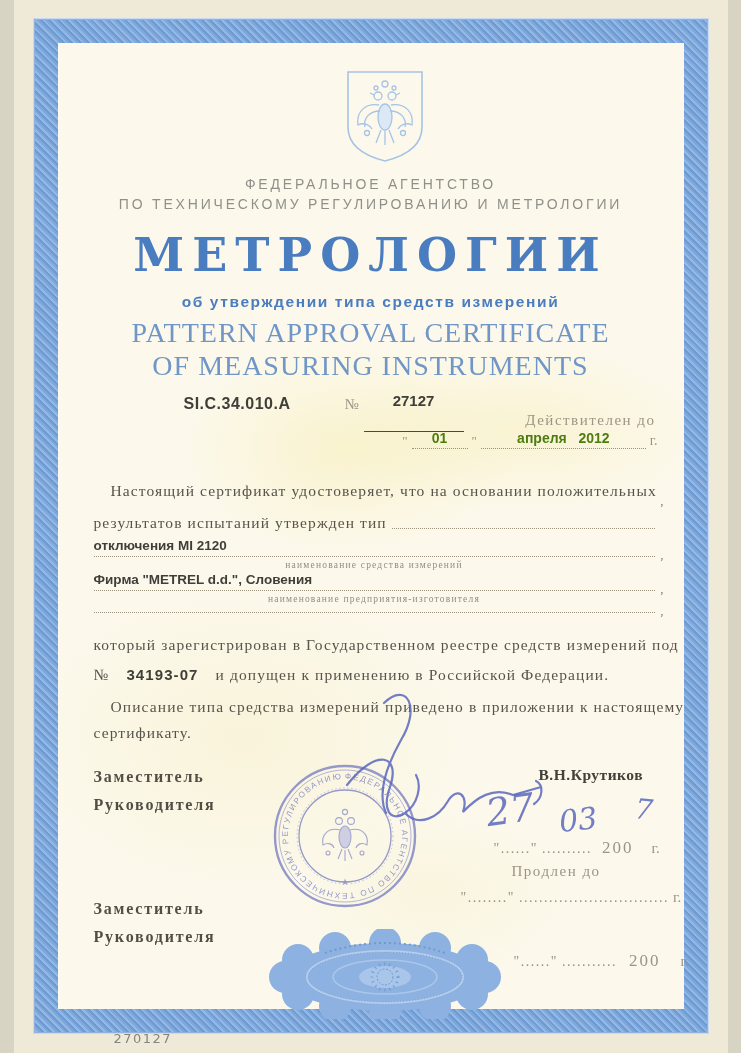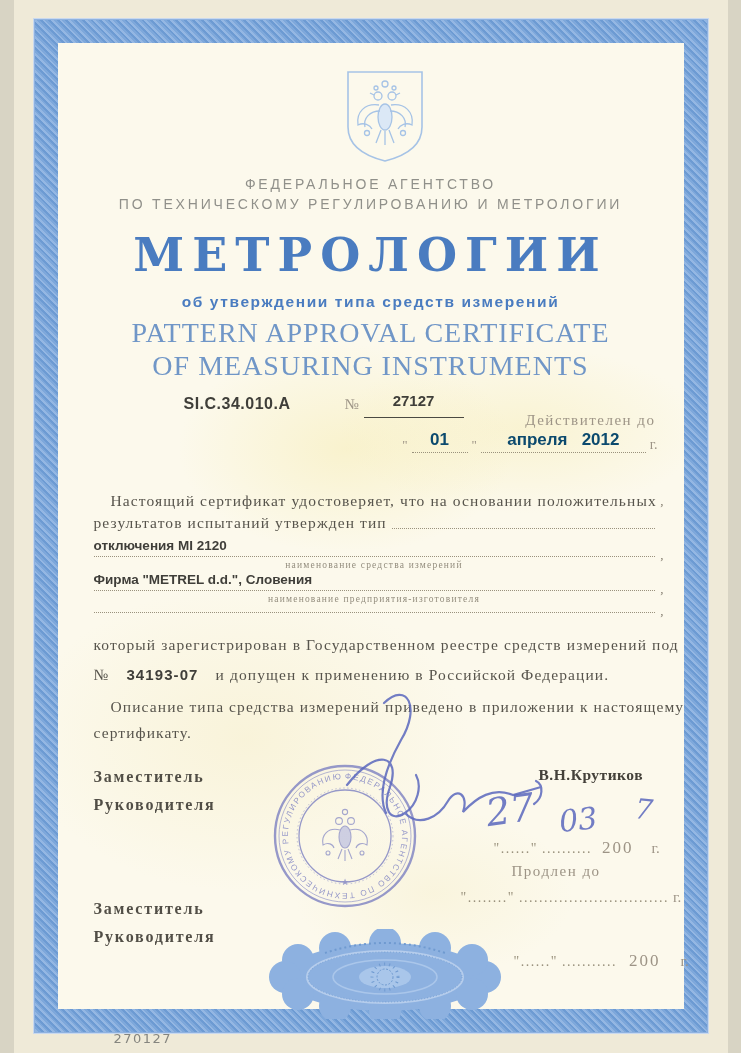--- a/index.html
+++ b/index.html
@@ -39,21 +39,21 @@
        letter-spacing:1.1px;white-space:nowrap;}
   .bold-fill{font-family:"Liberation Sans",sans-serif;font-weight:bold;color:#3f3e39;}
   .gser{font-family:"Liberation Serif",serif;color:#9d9486;}
   .deputy{position:absolute;font-family:"Liberation Serif",serif;font-weight:bold;font-size:16px;
        color:#514e46;letter-spacing:1.8px;}
   .dotrule{position:absolute;height:0;border-bottom:1.7px dotted #9a927d;}
   .rule-comma{position:absolute;right:-9px;top:-9px;font-size:13px;color:#847e70;}
   .caption{position:absolute;left:80px;right:73px;text-align:center;
        font-family:"Liberation Serif",serif;font-size:9.5px;color:#938d7e;letter-spacing:1.2px;}
   .vfill{display:inline-block;border-bottom:1.7px dotted #9a927d;text-align:center;
-       font-family:"Liberation Sans",sans-serif;font-weight:bold;font-size:17px;color:#0c4a6e;padding-bottom:2px;}
+       font-family:"Liberation Sans",sans-serif;font-weight:bold;font-size:14px;color:#4d7c0f;padding-bottom:2px;}
   .dots{font-family:"Liberation Serif",serif;color:#9a927d;font-size:14px;letter-spacing:1.5px;white-space:pre;}
   .ink{position:absolute;font-family:"DejaVu Serif",serif;font-style:italic;color:#5b68be;opacity:.85;}
   .serial{position:absolute;left:100px;top:1031px;font-family:"DejaVu Sans",sans-serif;
        font-size:13px;color:#85857f;letter-spacing:1.5px;}
   .nowrap{white-space:nowrap;}
 </style>
 </head>
 <body>
 
 <div class="page">
@@ -88,32 +88,32 @@
   <div class="abs hdr" style="top:196px">ПО ТЕХНИЧЕСКОМУ РЕГУЛИРОВАНИЮ И МЕТРОЛОГИИ</div>
 
   <div class="abs title-main">МЕТРОЛОГИИ</div>
   <div class="abs title-ru">об утверждении типа средств измерений</div>
   <div class="abs title-en" style="top:317px">PATTERN APPROVAL CERTIFICATE</div>
   <div class="abs title-en" style="top:350px">OF MEASURING INSTRUMENTS</div>
 
   <div class="abs bold-fill" style="left:170px;top:395px;font-size:16px;letter-spacing:.5px">SI.C.34.010.A</div>
   <div class="abs gser" style="left:331px;top:396px;font-size:15px">№</div>
   <div class="abs bold-fill" style="left:350px;top:392px;width:100px;text-align:center;font-size:15px;
-       border-bottom:1.5px solid #4a4942;padding-bottom:8px">27127</div>
+       border-bottom:1.5px solid #4a4942;padding-bottom:22px">27127</div>
 
   <div class="abs gser nowrap" style="top:412px;right:72px;font-size:15px;letter-spacing:1.5px">Действителен до</div>
   <div class="abs nowrap" style="top:430px;right:70px;display:flex;align-items:flex-end;gap:4px">
     <span class="gser" style="font-size:13px">"</span>
     <span class="vfill" style="width:56px">01</span>
     <span class="gser" style="font-size:13px">"</span>
     <span class="vfill" style="width:165px">апреля&nbsp;&nbsp;&nbsp;2012</span>
     <span class="gser" style="font-size:14px">г.</span>
   </div>
 
-  <div class="bline" style="left:97px;top:492px">Настоящий сертификат удостоверяет, что на основании положительных</div>
+  <div class="bline" style="left:97px;top:482px">Настоящий сертификат удостоверяет, что на основании положительных</div>
   <div class="bline" style="left:80px;top:514px">результатов испытаний утвержден тип</div>
   <div class="abs nowrap" style="left:378px;top:502px;right:73px;height:26px;border-bottom:1.7px dotted #9a927d">
     <span class="rule-comma">,</span>
   </div>
   <div class="abs bold-fill nowrap" style="left:80px;top:538px;font-size:13.5px">отключения MI 2120</div>
   <div class="dotrule" style="left:80px;right:73px;top:556px">
     <span class="rule-comma">,</span>
   </div>
   <div class="caption" style="top:560px">наименование средства измерений</div>
 

